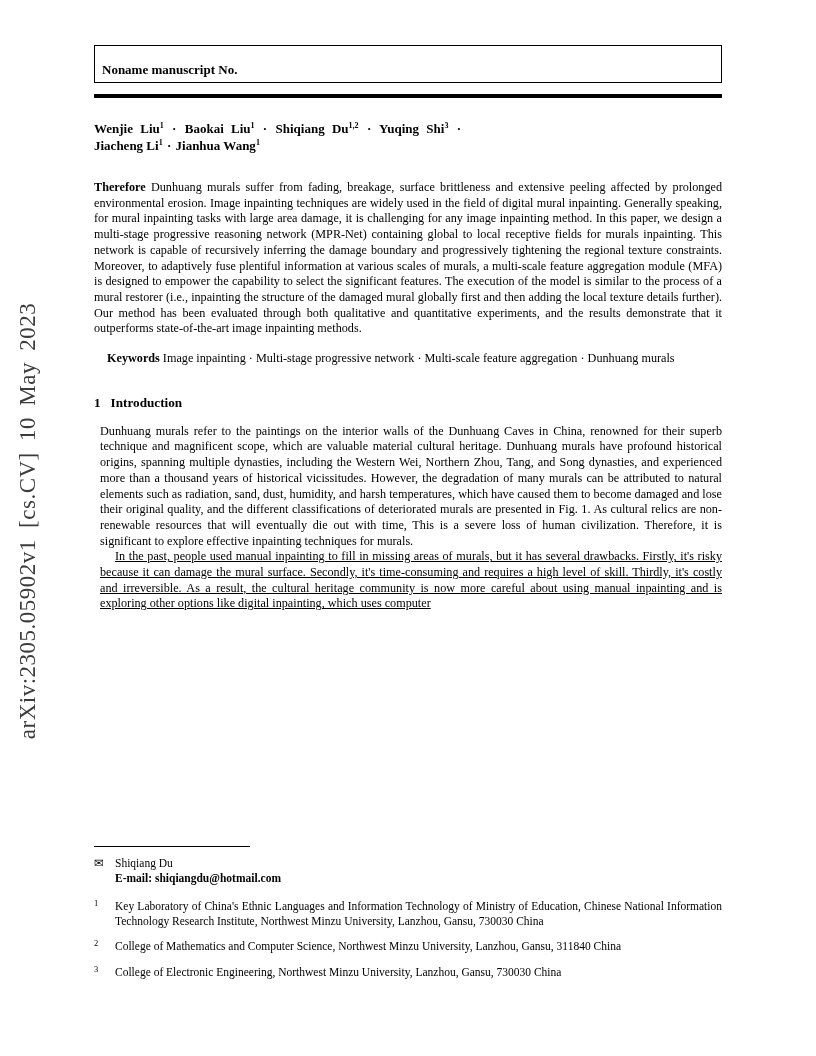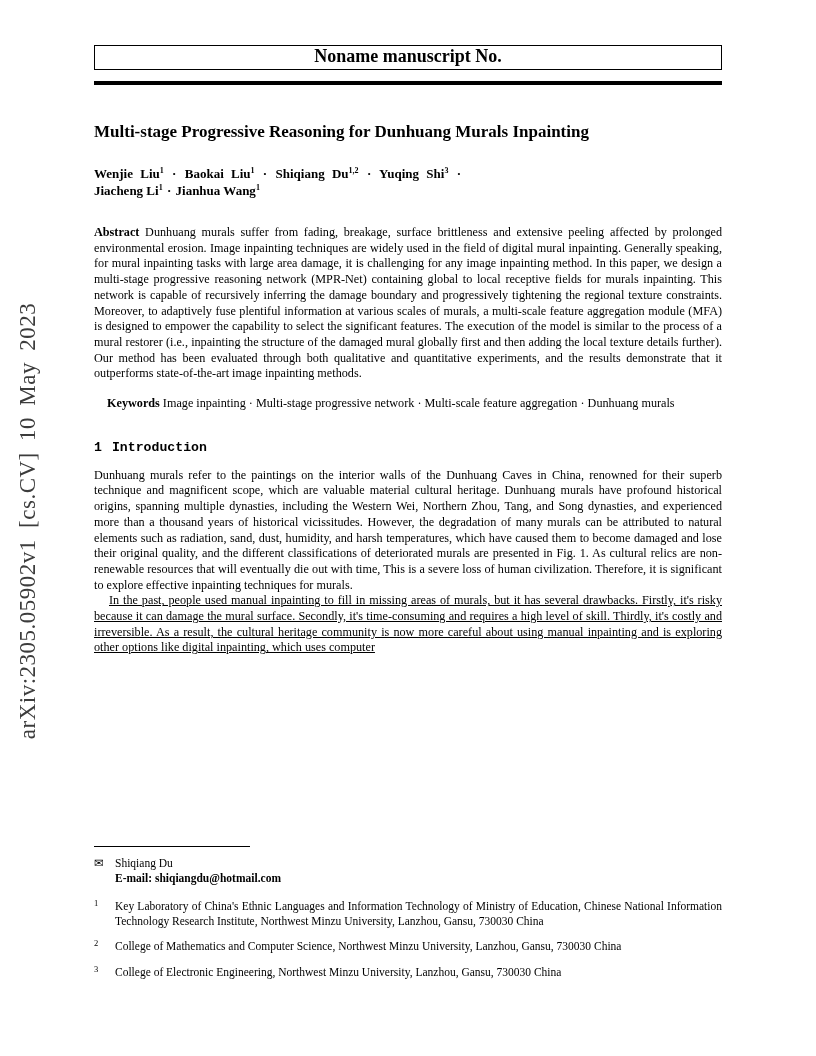--- a/index.html
+++ b/index.html
@@ -22,24 +22,23 @@
     text-align: center;
     font-size: 23px;
     letter-spacing: 0.5px;
     word-spacing: 5px;
     color: #3c3c3c;
     white-space: nowrap;
   }
 
   .manuscript-box {
     border: 1px solid #000;
-    padding: 3px 7px 5px 7px;
-    font-size: 18px;
+    padding: 16px 7px 5px 7px;
+    font-size: 13px;
     line-height: 15px;
-    text-align: center;
   }
   .manuscript-box .line1 { font-weight: bold; }
 
   .head-rule { height: 4px; background: #000; margin-top: 11px; }
 
   .paper-title {
     margin: 36px 0 0 0;
     font-size: 17px;
     line-height: 22px;
     font-weight: bold;
@@ -70,26 +69,25 @@
     margin: 14px 0 0 13px;
     font-size: 12.2px;
     line-height: 15.7px;
     text-align: justify;
   }
 
   .section-heading {
     margin: 28px 0 0 0;
     font-size: 13.2px;
     font-weight: bold;
-    font-family: Liberation Mono, monospace;
   }
   .section-heading .sec-label { margin-left: 10px; }
 
   .body-par {
-    margin: 13px 0 0 0;
+    margin: 13px 0 0 6px;
     font-size: 12.2px;
     line-height: 15.7px;
     text-align: justify;
   }
   .body-par.indent { margin-top: 0; text-indent: 15px; text-decoration: underline; }
 
   
   .footnotes { position: absolute; left: 94px; top: 846px; width: 628px; }
   .fn-rule { width: 156px; height: 1px; background: #000; margin-bottom: 9px; }
   .fn {
@@ -111,39 +109,38 @@
 <div class="arxiv-watermark">arXiv:2305.05902v1 [cs.CV] 10 May 2023</div>
 
 <div class="page">
 
   <div class="manuscript-box">
     <div class="line1">Noname manuscript No.</div>
   </div>
 
   <div class="head-rule"></div>
 
-  <h1 class="paper-title">Multi-stage Progressive Reasoning for Dunhuang Murals Inpainting</h1>
 
   <p class="authors">
     <span><span>Wenjie Liu</span><sup>1</sup></span>
     <span class="sep">·</span>
     <span><span>Baokai Liu</span><sup>1</sup></span>
     <span class="sep">·</span>
     <span><span>Shiqiang Du</span><sup>1,2</sup></span>
     <span class="sep">·</span>
     <span><span>Yuqing Shi</span><sup>3</sup></span>
     <span class="sep">·</span>
     <span><span>Jiacheng Li</span><sup>1</sup></span>
     <span class="sep">·</span>
     <span><span>Jianhua Wang</span><sup>1</sup></span>
   </p>
 
 
   <p class="abstract">
-    <span class="label">Abstract</span>
+    <span class="label">Therefore</span>
     <span>Dunhuang murals suffer from fading, breakage, surface brittleness and extensive peeling affected by prolonged environmental erosion. Image inpainting techniques are widely used in the field of digital mural inpainting. Generally speaking, for mural inpainting tasks with large area damage, it is challenging for any image inpainting method. In this paper, we design a multi-stage progressive reasoning network (MPR-Net) containing global to local receptive fields for murals inpainting. This network is capable of recursively inferring the damage boundary and progressively tightening the regional texture constraints. Moreover, to adaptively fuse plentiful information at various scales of murals, a multi-scale feature aggregation module (MFA) is designed to empower the capability to select the significant features. The execution of the model is similar to the process of a mural restorer (i.e., inpainting the structure of the damaged mural globally first and then adding the local texture details further). Our method has been evaluated through both qualitative and quantitative experiments, and the results demonstrate that it outperforms state-of-the-art image inpainting methods.</span>
   </p>
 
   <p class="keywords">
     <span class="label">Keywords</span>
     <span>Image inpainting · Multi-stage progressive network · Multi-scale feature aggregation · Dunhuang murals</span>
   </p>
 
   <h2 class="section-heading">
     <span>1</span><span class="sec-label">Introduction</span>
@@ -165,20 +162,20 @@
     </span>
   </div>
 
   <div class="fn">
     <span class="marker"><sup>1</sup></span>
     <span>Key Laboratory of China's Ethnic Languages and Information Technology of Ministry of Education, Chinese National Information Technology Research Institute, Northwest Minzu University, Lanzhou, Gansu, 730030 China</span>
   </div>
 
   <div class="fn">
     <span class="marker"><sup>2</sup></span>
-    <span>College of Mathematics and Computer Science, Northwest Minzu University, Lanzhou, Gansu, 730030 China</span>
+    <span>College of Mathematics and Computer Science, Northwest Minzu University, Lanzhou, Gansu, 311840 China</span>
   </div>
 
   <div class="fn">
     <span class="marker"><sup>3</sup></span>
     <span>College of Electronic Engineering, Northwest Minzu University, Lanzhou, Gansu, 730030 China</span>
   </div>
 </div>
 
 </body></html>

